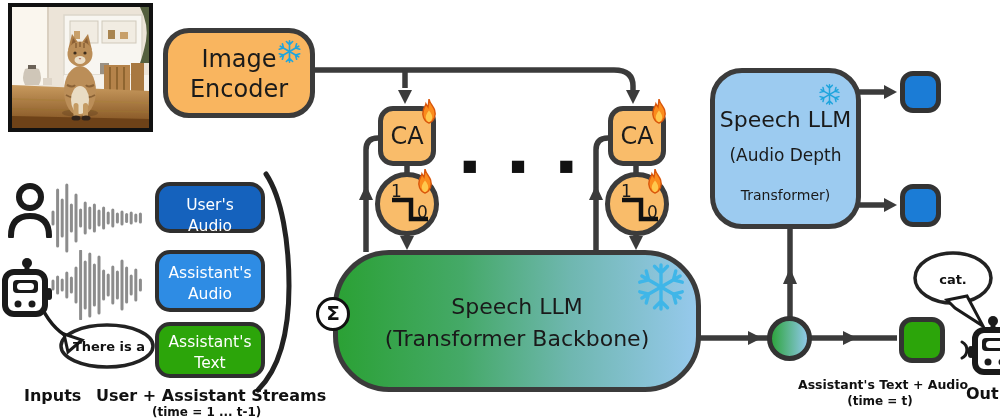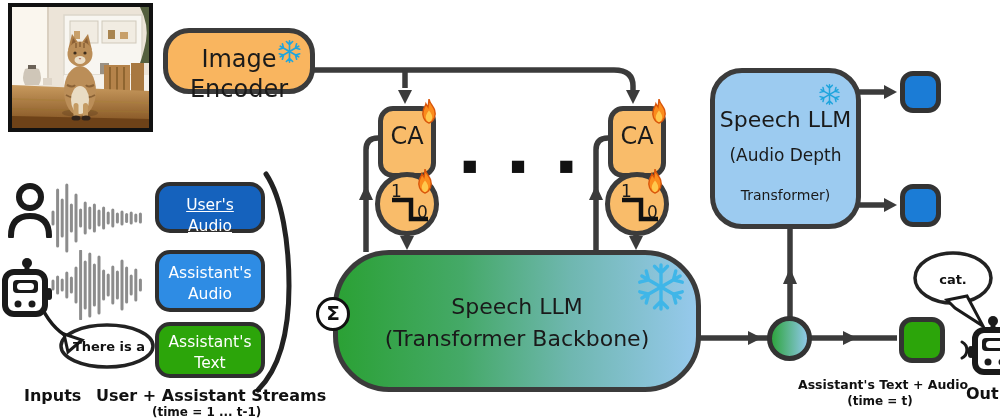--- a/index.html
+++ b/index.html
@@ -6,40 +6,40 @@
   body { background:#ffffff; font-family:"DejaVu Sans", sans-serif; }
   #stage { position:relative; width:1000px; height:420px; background:#fff; overflow:hidden; }
   .abs { position:absolute; }
 
   
   .photo { left:8px; top:3px; width:145px; height:129px; border:4px solid #111; background:#ece4d8; }
   .photo svg { display:block; }
 
   
   .node { border:5px solid #3b3b3b; color:#1a1a1a; text-align:center; }
-  .enc { left:163px; top:28px; width:152px; height:66px; border-radius:26px;
+  .enc { left:163px; top:28px; width:152px; height:90px; border-radius:26px;
          background:#f9b55f; font-size:24px; line-height:30px; padding-top:11px; }
-  .ca { width:58px; height:72px; border-radius:15px; background:#f9bc6a;
+  .ca { width:58px; height:60px; border-radius:15px; background:#f9bc6a;
         font-size:24px; line-height:50px; }
   .ca1 { left:378px; top:106px; } .ca2 { left:608px; top:106px; }
   .gate { width:64px; height:64px; border-radius:50%; background:#f9bc6a; }
   .gate1 { left:375px; top:172px; } .gate2 { left:605px; top:172px; }
   .gate .one { position:absolute; left:11px; top:4px; font-size:17px; }
   .gate .zero{ position:absolute; left:37px; top:25px; font-size:17px; }
   .backbone { left:333px; top:250px; width:368px; height:142px; border-radius:56px;
               background:linear-gradient(90deg,#2ba135 0%,#45a968 35%,#6fb7b0 65%,#96c9ec 100%);
               font-size:22px; line-height:32px; padding-top:36px; border-width:5.5px; }
   .adt { left:710px; top:68px; width:151px; height:161px; border-radius:32px; background:#9ccbf0; }
   .adt .l1 { margin-top:34px; font-size:22px; }
   .adt .l2 { margin-top:13px; font-size:17px; }
   .adt .l3 { margin-top:22px; font-size:14px; }
 
   .stream { left:155px; width:110px; border:4px solid #2f2f2f; border-radius:15px;
             color:#fff; text-align:center; font-size:15.5px; line-height:21px; }
-  .st1 { top:182px; height:51px; background:#1562bd; padding-top:9px;text-decoration:underline; }
+  .st1 { top:182px; height:51px; background:#1562bd; padding-top:9px; }
   .st2 { top:250px; height:62px; background:#2e8ce4; padding-top:9px; }
   .st3 { top:322px; height:56px; background:#2ca50a; padding-top:6px; }
 
   .token { border:5px solid #333; border-radius:13px; }
   .tok-b1 { left:900px; top:71px;  width:41px; height:42px; background:#1b7cd6; }
   .tok-b2 { left:900px; top:184px; width:41px; height:43px; background:#1b7cd6; }
   .tok-g  { left:899px; top:317px; width:46px; height:46px; background:#2ca50a; }
   .gradcircle { left:767px; top:316px; width:45px; height:45px; border-radius:50%;
                 border:5px solid #333; background:linear-gradient(90deg,#2fa53f,#8fc8e8); }
 

